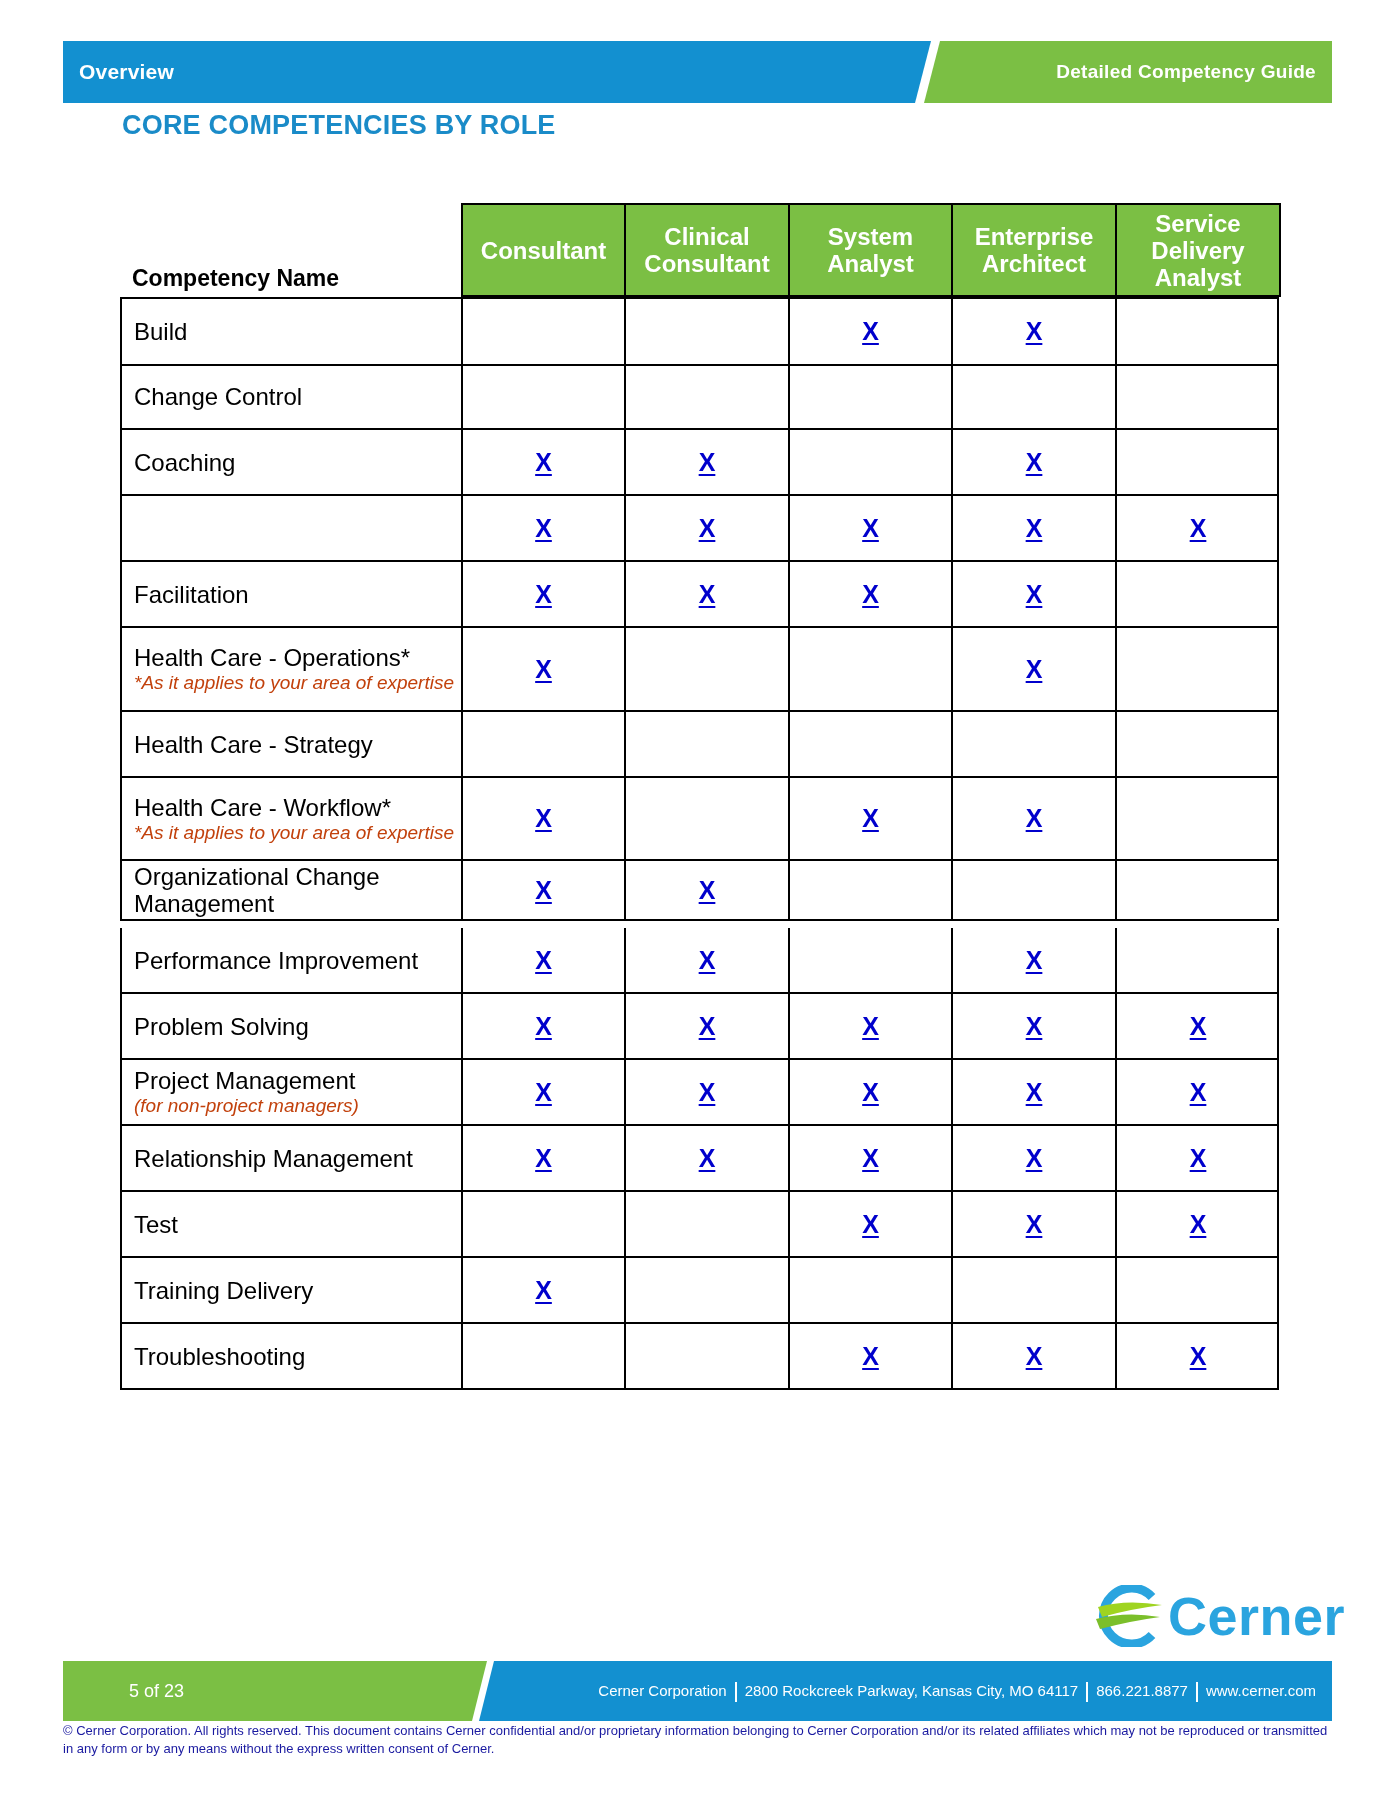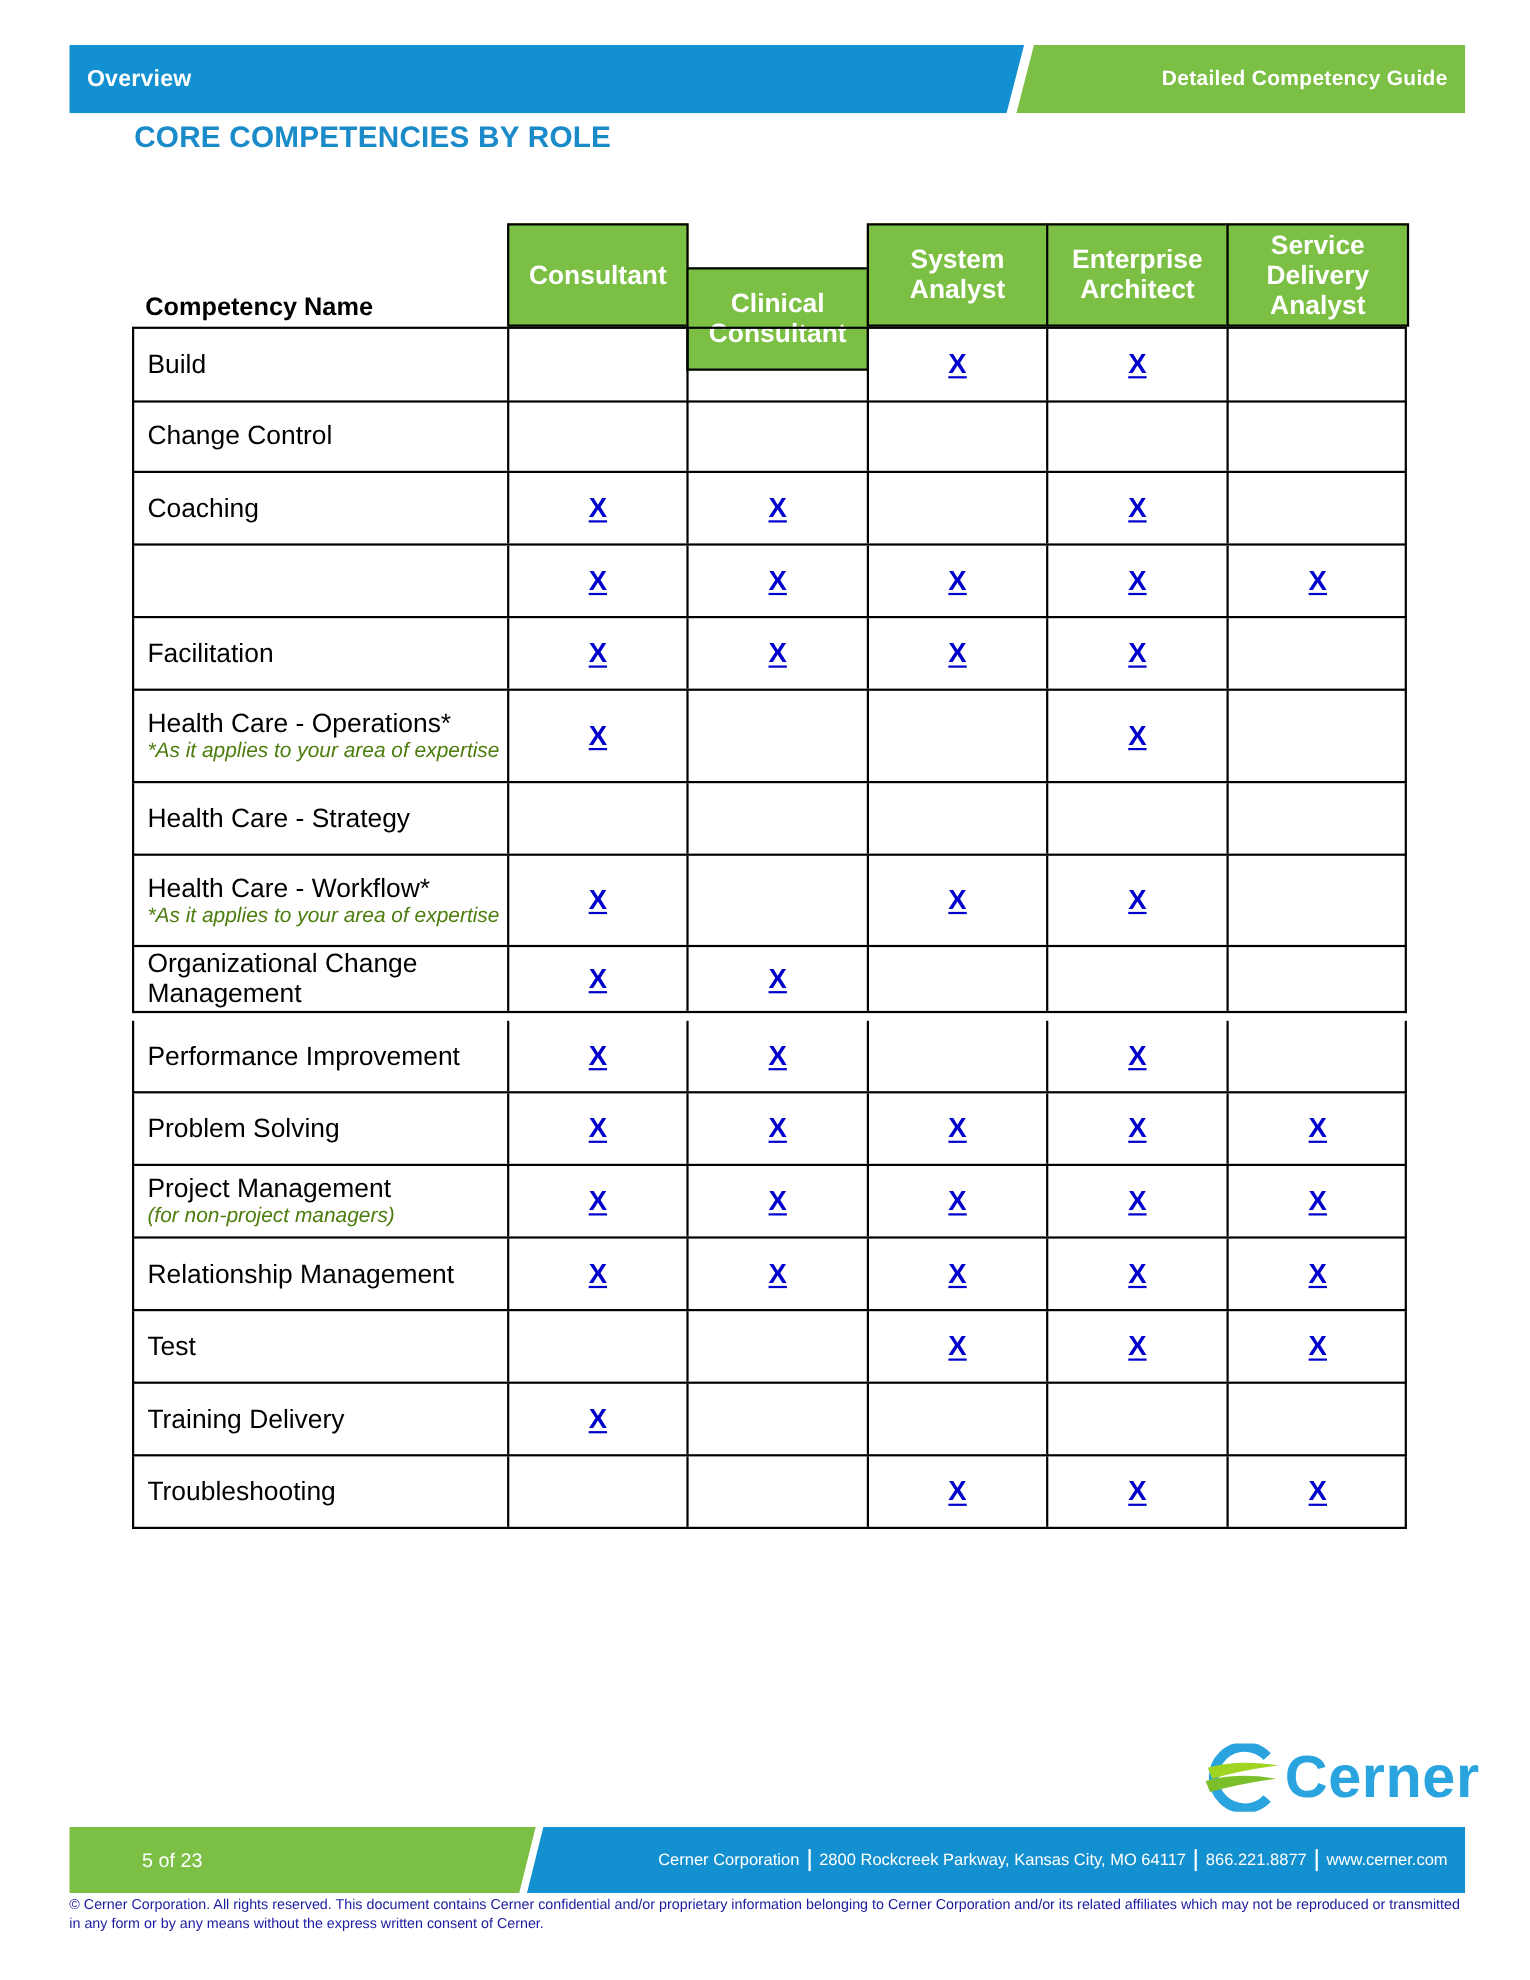--- a/index.html
+++ b/index.html
@@ -10,21 +10,21 @@
   .banner-right { position:absolute; right:16px; top:0; height:62px; line-height:62px; color:#fff; font-weight:bold; font-size:19px; letter-spacing:0.3px; }
   .page-title { position:absolute; left:122px; top:110px; color:#1a8bc8; font-weight:bold; font-size:27px; letter-spacing:0.2px; }
   .col-name-head { position:absolute; left:132px; top:265px; font-weight:bold; font-size:23px; color:#000; }
   .hcell { position:absolute; top:203px; height:94px; background:#7bbf44; border:2px solid #000; box-sizing:border-box;
            display:flex; align-items:center; justify-content:center; text-align:center; color:#fff; font-weight:bold; font-size:24px; line-height:27px; }
   .row { position:absolute; left:120px; width:1159px; border:2px solid #000; border-top:none; box-sizing:border-box; }
   .row.first { border-top:2px solid #000; }
   .cell { position:absolute; top:0; bottom:0; border-left:2px solid #000; box-sizing:border-box; display:flex; align-items:center; justify-content:center; }
   .name-cell { position:absolute; left:12px; top:0; bottom:0; width:330px; display:flex; flex-direction:column; justify-content:center; }
   .name-main { font-size:24px; color:#000; line-height:27px; }
-  .name-note { font-size:19px; font-style:italic; color:#4d7c0f; line-height:23px; }
+  .name-note { font-size:19px; font-style:italic; color:#c2410c; line-height:23px; }
   .mark { color:#0000cc; font-weight:bold; font-size:25px; text-decoration:underline; text-underline-offset:3px; cursor:pointer; }
 
   .logo { position:absolute; left:1090px; top:1585px; width:240px; height:62px; }
   .logo-text { position:absolute; left:78px; top:0; font-size:54px; font-weight:bold; color:#2aa4df; line-height:62px; letter-spacing:0.5px; }
   .footer { position:absolute; left:63px; top:1661px; width:1269px; height:60px; }
   .footer svg { position:absolute; left:0; top:0; }
   .page-num { position:absolute; left:66px; top:0; line-height:60px; color:#fff; font-size:18px; }
   .address { position:absolute; right:16px; top:0; line-height:60px; color:#fff; font-size:15px; }
   .address .sep { display:inline-block; width:2px; height:20px; background:#fff; vertical-align:middle; margin:0 8px; }
   .legal { position:absolute; left:63px; top:1722px; width:1272px; color:#1a1aa0; font-size:13px; line-height:18px; }
@@ -39,21 +39,21 @@
   </svg>
   <span class="banner-left">Overview</span>
   <span class="banner-right">Detailed Competency Guide</span>
 </div>
 
 <div class="page-title">CORE COMPETENCIES BY ROLE</div>
 
 <div class="col-name-head">Competency Name</div>
 <div id="role-headers">
     <div class="hcell" style="left: 461px; width: 165px;">Consultant</div>
-    <div class="hcell" style="left: 624px; width: 166px; margin-top: 40px;">Clinical Consultant</div>
+    <div class="hcell" style="left: 624px; width: 166px;">Clinical Consultant</div>
     <div class="hcell" style="left: 788px; width: 165px;">System Analyst</div>
     <div class="hcell" style="left: 951px; width: 166px;">Enterprise Architect</div>
     <div class="hcell" style="left: 1115px; width: 166px;">Service Delivery Analyst</div>
   </div>
 <div id="table-rows">
     <div class="row first" style="top: 297px; height: 69px;">
       <div class="name-cell">
         <span class="name-main">Build</span>
       </div>
       <div class="cell" style="left: 339px; width: 163px;"></div>

